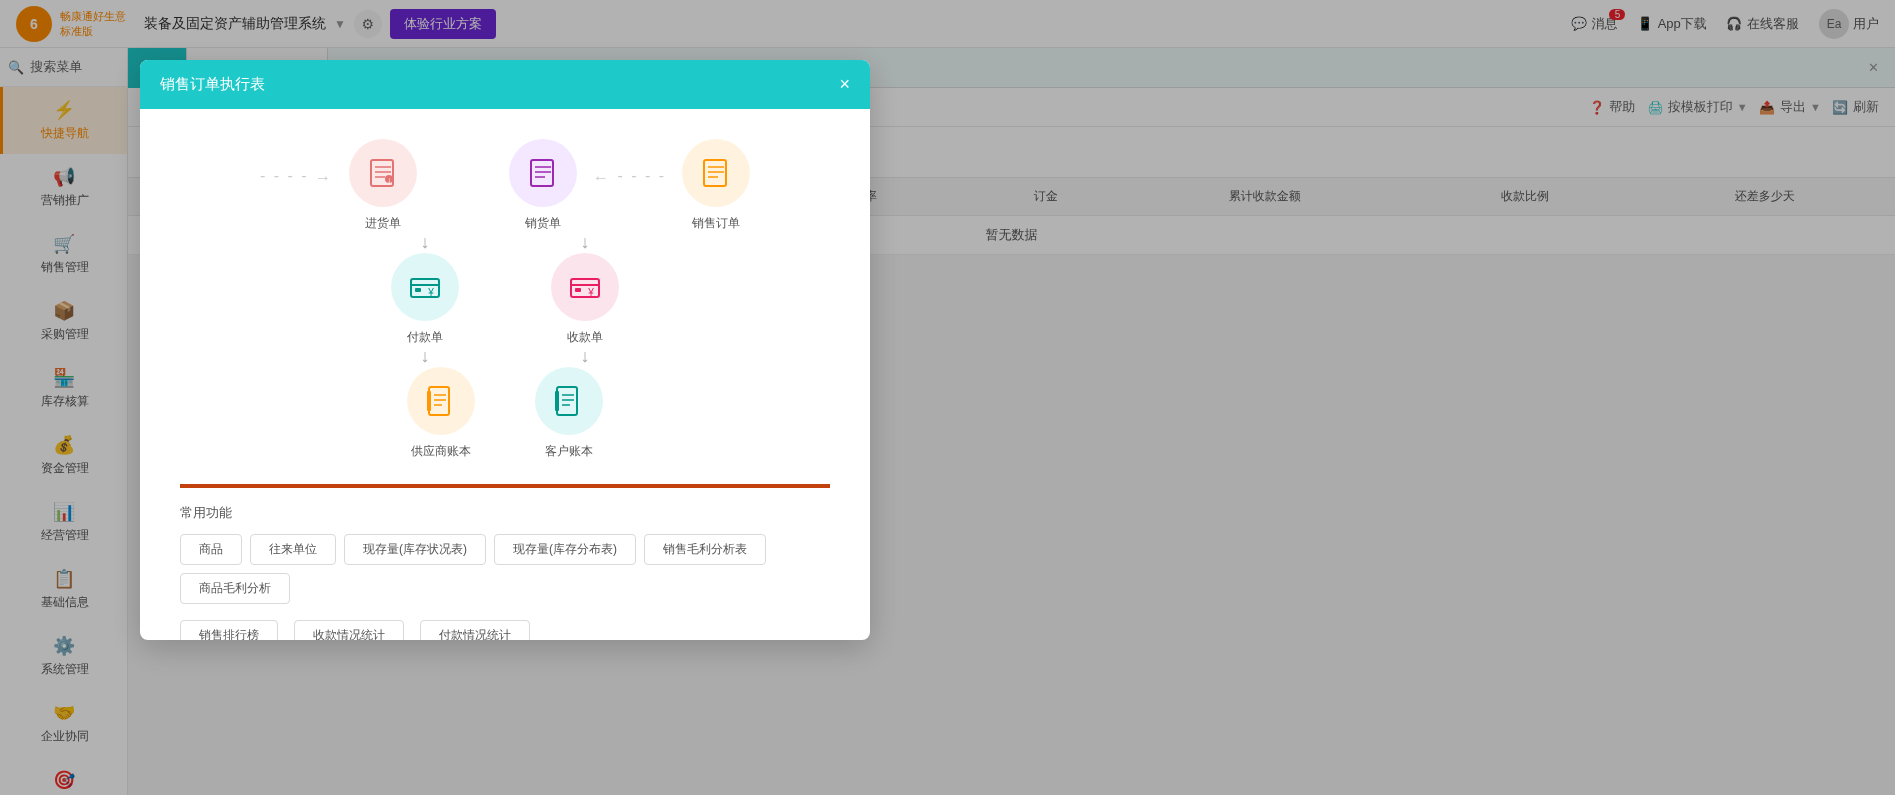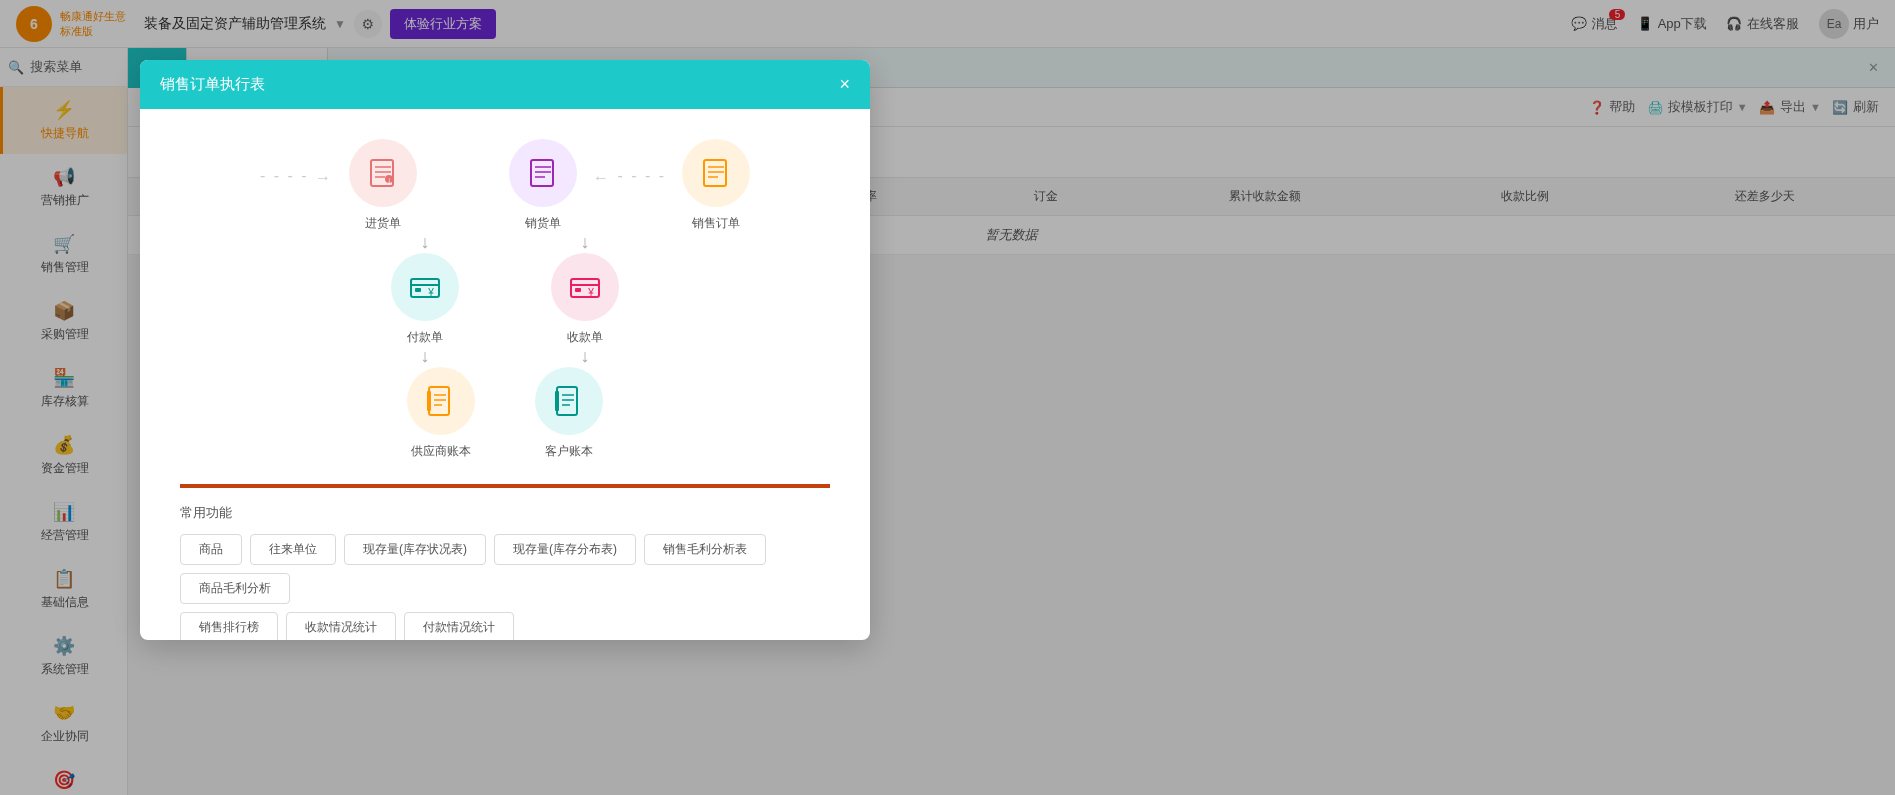--- a/index.html
+++ b/index.html
@@ -49,21 +49,21 @@
     .date-sep { color: #999; }
     .select-input { border: 1px solid #d9d9d9; border-radius: 4px; padding: 4px 8px; font-size: 12px; color: #555; min-width: 120px; background: #fff; appearance: none; }
     .query-btn { background: #ff8c00; color: #fff; border: none; border-radius: 4px; padding: 5px 16px; cursor: pointer; font-size: 13px; }
     .set-btn { background: #fff; color: #555; border: 1px solid #d9d9d9; border-radius: 4px; padding: 5px 12px; cursor: pointer; font-size: 13px; }
     .more-conditions { color: #1ec9c9; cursor: pointer; font-size: 13px; }
 
     
     .table-container { background: #fff; margin: 0; overflow: auto; }
     .data-table { width: 100%; border-collapse: collapse; font-size: 12px; }
     .data-table th { background: #f7f7f7; padding: 10px 8px; text-align: center; border-bottom: 1px solid #e8e8e8; color: #555; font-weight: 500; white-space: nowrap; }
-    .data-table td { padding: 10px 8px; text-align: center; border-bottom: 1px solid #f0f0f0; color: #555; font-style: italic; }
+    .data-table td { padding: 10px 8px; text-align: center; border-bottom: 1px solid #f0f0f0; color: #555; }
     .empty-msg { text-align: center; padding: 60px; color: #999; font-size: 13px; }
 
     
     .modal-overlay { position: absolute; top: 0; left: 0; right: 0; bottom: 0; background: rgba(0,0,0,0.3); z-index: 100; display: flex; align-items: flex-start; justify-content: flex-start; padding: 60px 0 0 140px; }
     .modal-box { background: #fff; border-radius: 8px; width: 730px; max-height: 580px; overflow: hidden; box-shadow: 0 8px 32px rgba(0,0,0,0.2); }
     .modal-header { background: #1ec9c9; color: #fff; padding: 14px 20px; display: flex; align-items: center; justify-content: space-between; font-size: 15px; font-weight: 500; }
     .modal-close { color: #fff; cursor: pointer; font-size: 18px; }
     .modal-body { padding: 30px 40px; }
     .flow-node { display: flex; flex-direction: column; align-items: center; gap: 8px; cursor: pointer; }
     .flow-circle { width: 68px; height: 68px; border-radius: 50%; display: flex; align-items: center; justify-content: center; font-size: 28px; }
@@ -421,21 +421,21 @@
             <div class="common-functions">
               <div class="common-title">常用功能</div>
               <div class="func-buttons">
                 <button class="func-btn">商品</button>
                 <button class="func-btn">往来单位</button>
                 <button class="func-btn">现存量(库存状况表)</button>
                 <button class="func-btn">现存量(库存分布表)</button>
                 <button class="func-btn">销售毛利分析表</button>
                 <button class="func-btn">商品毛利分析</button>
               </div>
-              <div class="func-buttons" style="margin-top: 8px;">
+              <div class="func-buttons" style="margin-top: 16px; gap: 16px;">
                 <button class="func-btn">销售排行榜</button>
                 <button class="func-btn">收款情况统计</button>
                 <button class="func-btn">付款情况统计</button>
               </div>
             </div>
 
           </div>
         </div>
       </div>
 

